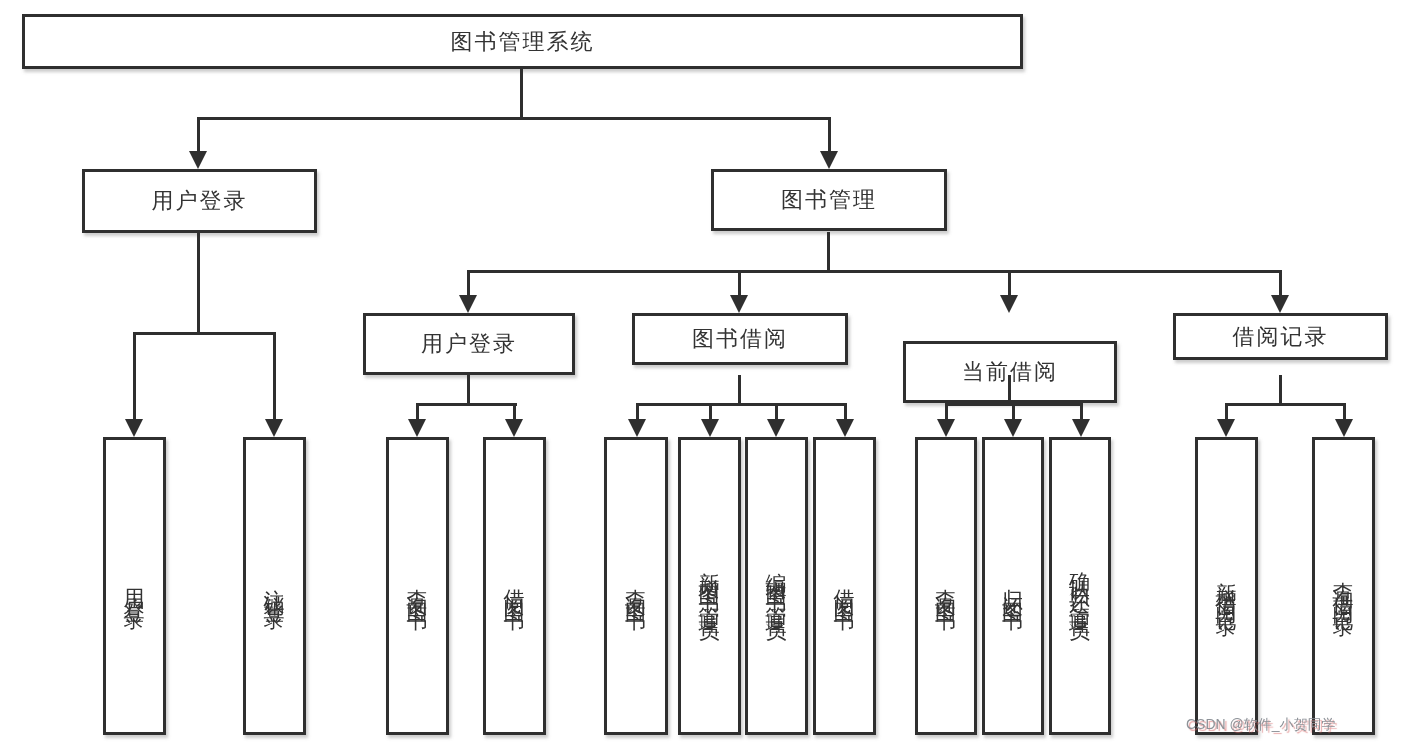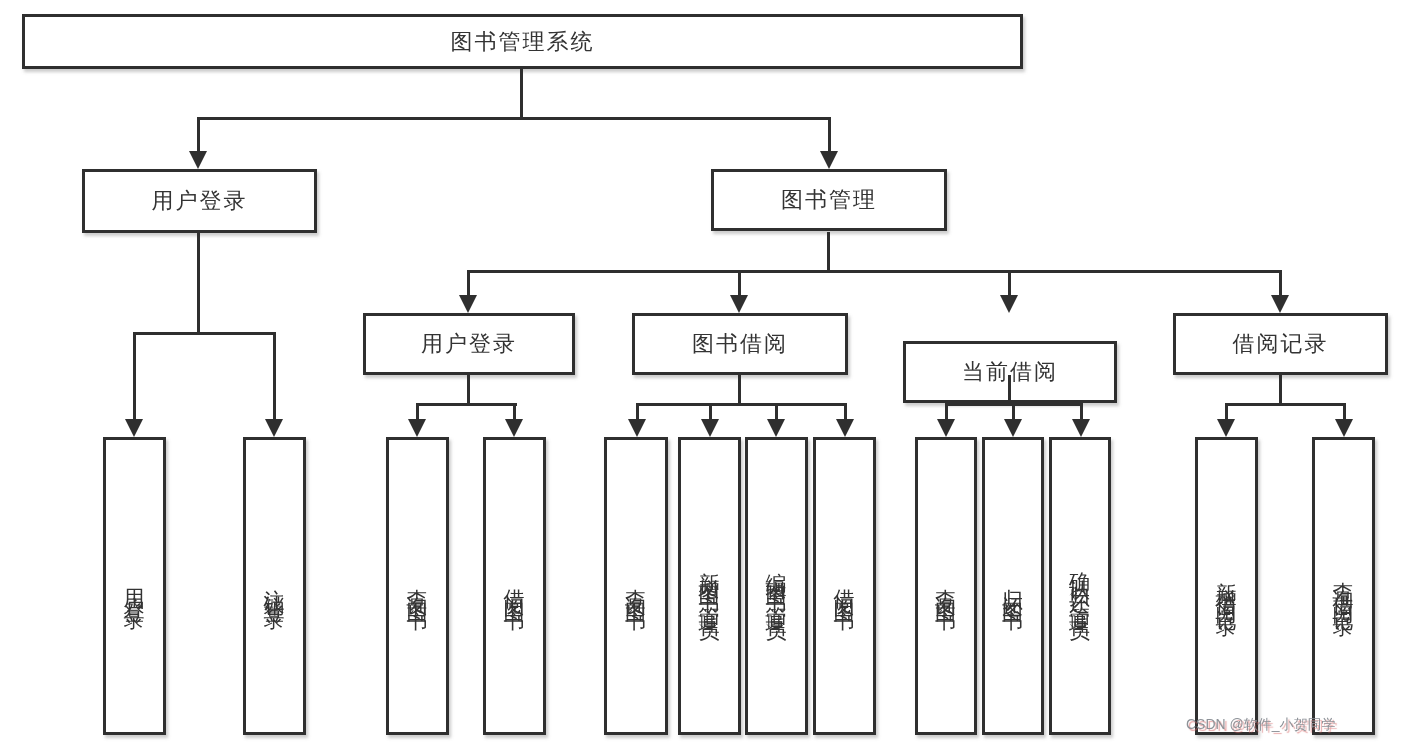--- a/index.html
+++ b/index.html
@@ -76,27 +76,27 @@
   <div class="vline" style="left:738px;top:270px;height:25px;"></div>
   <div class="arrow" style="left:730px;top:295px;"></div>
   <div class="vline" style="left:1008px;top:270px;height:25px;"></div>
   <div class="arrow" style="left:1000px;top:295px;"></div>
   <div class="vline" style="left:1279px;top:270px;height:25px;"></div>
   <div class="arrow" style="left:1271px;top:295px;"></div>
 
   <div class="box" style="left:363px;top:313px;width:212px;height:62px;">
     <span class="lbl">用户登录</span>
   </div>
-  <div class="box" style="left:632px;top:313px;width:216px;height:62px;justify-content:center;">
+  <div class="box" style="left:632px;top:313px;width:216px;height:52px;justify-content:center;">
     <span class="lbl">图书借阅</span>
   </div>
   <div class="box" style="left:903px;top:313px;width:214px;height:62px;margin-top:28px;">
     <span class="lbl">当前借阅</span>
   </div>
-  <div class="box" style="left:1173px;top:313px;width:215px;height:62px;">
+  <div class="box" style="left:1173px;top:313px;width:215px;height:47px;">
     <span class="lbl">借阅记录</span>
   </div>
 
   <div class="vline" style="left:467px;top:375px;height:31px;"></div>
   <div class="hline" style="left:416px;top:403px;width:101px;"></div>
   <div class="vline" style="left:416px;top:403px;height:16px;"></div>
   <div class="arrow" style="left:408px;top:419px;"></div>
   <div class="vline" style="left:513px;top:403px;height:16px;"></div>
   <div class="arrow" style="left:505px;top:419px;"></div>
 

